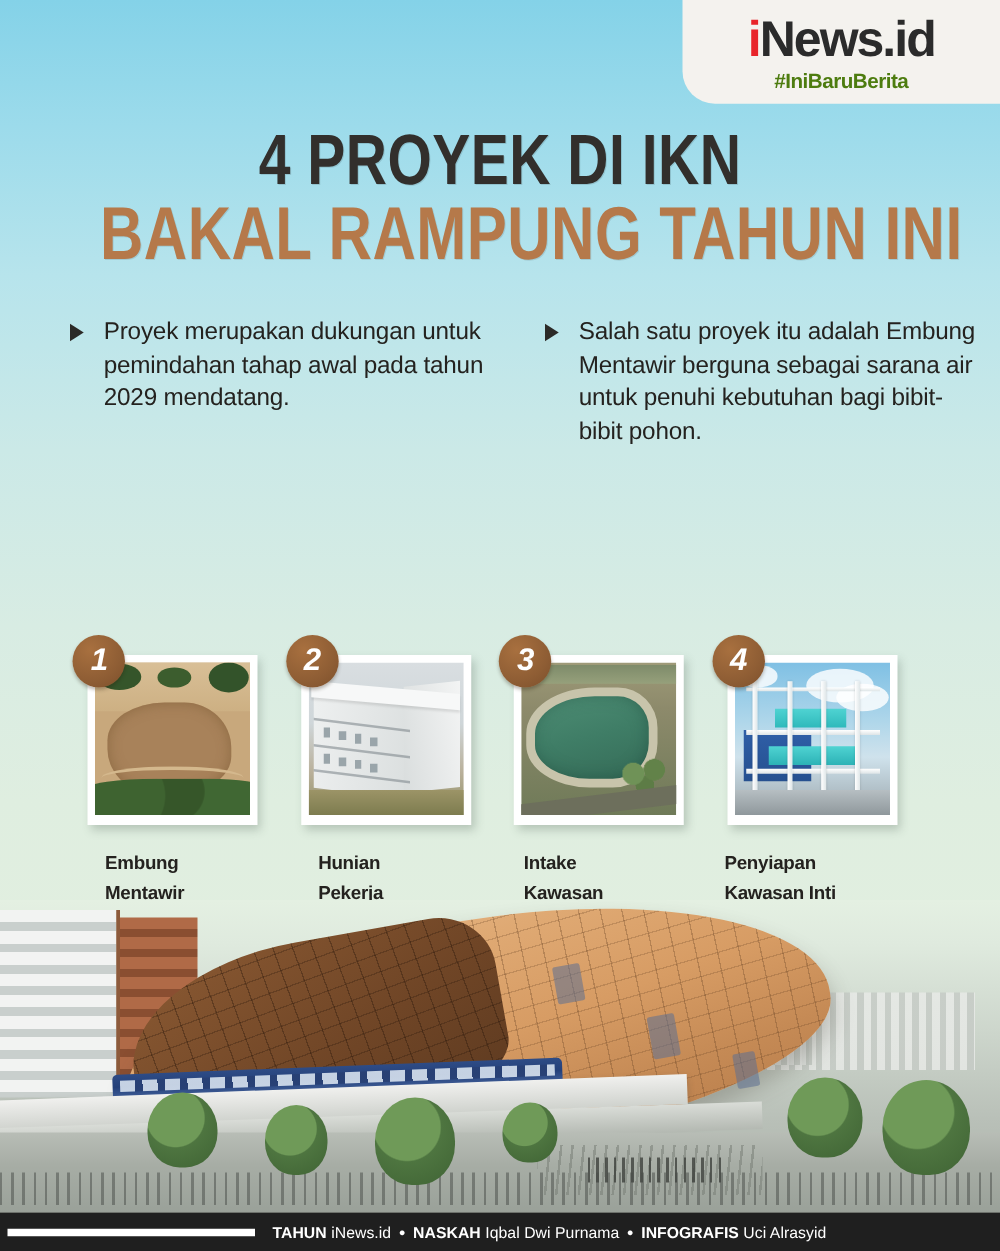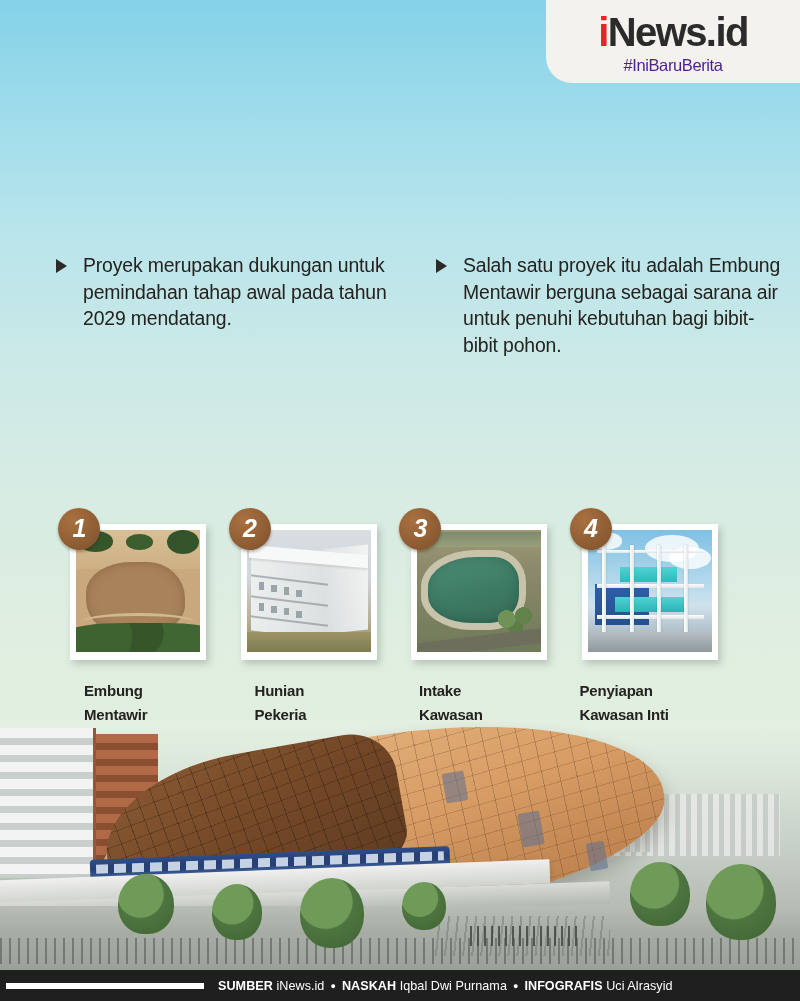--- a/index.html
+++ b/index.html
@@ -36,22 +36,22 @@
     padding-top:2px;
   }
   .logo-wordmark {
     font-size:40px; font-weight:bold;
     letter-spacing:-1.6px;
     color:#2b2b2b; line-height:1;
     white-space:nowrap;
   }
   .logo-wordmark .i-red { color:#e8242a; }
   .logo-tag {
-    font-size:16.5px; font-weight:normal;
-    color:#4c1d95; letter-spacing:-0.4px;
+    font-size:16.5px; font-weight:bold;
+    color:#4d7c0f; letter-spacing:-0.4px;
     margin-top:5px; line-height:1;
   }
 
   
   .title-block {
     position:absolute; left:0; right:0; top:102px;
     text-align:center;
   }
   .title-line {
     font-family:"Liberation Sans Narrow","Liberation Sans", sans-serif;
@@ -485,20 +485,24 @@
 </head>
 <body>
 
 <div class="infographic">
 
   <div class="logo-panel">
     <div class="logo-wordmark"><span class="i-red">i</span><span>News.id</span></div>
     <div class="logo-tag">#IniBaruBerita</div>
   </div>
 
+  <div class="title-block">
+    <div class="title-line title-line-1">4 PROYEK DI IKN</div>
+    <div class="title-line title-line-2">BAKAL RAMPUNG TAHUN INI</div>
+  </div>
 
   <div class="bullets">
     <div class="bullet-col left">
       <div class="bullet">
         <span class="bullet-marker"></span>
         <div class="bullet-text">Proyek merupakan dukungan untuk pemindahan tahap awal pada tahun 2029 mendatang.</div>
       </div>
     </div>
     <div class="bullet-col right">
       <div class="bullet">
@@ -650,16 +654,16 @@
     <div class="tree" style="left:118px; bottom:36px; width:56px; height:60px;"></div>
     <div class="tree" style="left:212px; bottom:30px; width:50px; height:56px;"></div>
     <div class="tree" style="left:300px; bottom:22px; width:64px; height:70px;"></div>
     <div class="tree" style="left:402px; bottom:40px; width:44px; height:48px;"></div>
     <div class="tree" style="left:630px; bottom:44px; width:60px; height:64px;"></div>
     <div class="tree" style="left:706px; bottom:30px; width:70px; height:76px;"></div>
   </div>
 
   <div class="footer">
     <div class="footer-rule"></div>
-    <div class="footer-credits"><b>SUMBER</b> <span>iNews.id</span><span class="dot">●</span><b>NASKAH</b> <span>Iqbal Dwi Purnama</span><span class="dot">●</span><b>INFOGRAFIS</b> <span>Uci Alrasyid</span></div>
+    <div class="footer-credits"><b>TAHUN</b> <span>iNews.id</span><span class="dot">●</span><b>NASKAH</b> <span>Iqbal Dwi Purnama</span><span class="dot">●</span><b>INFOGRAFIS</b> <span>Uci Alrasyid</span></div>
   </div>
 
 </div>
 
 </body></html>

